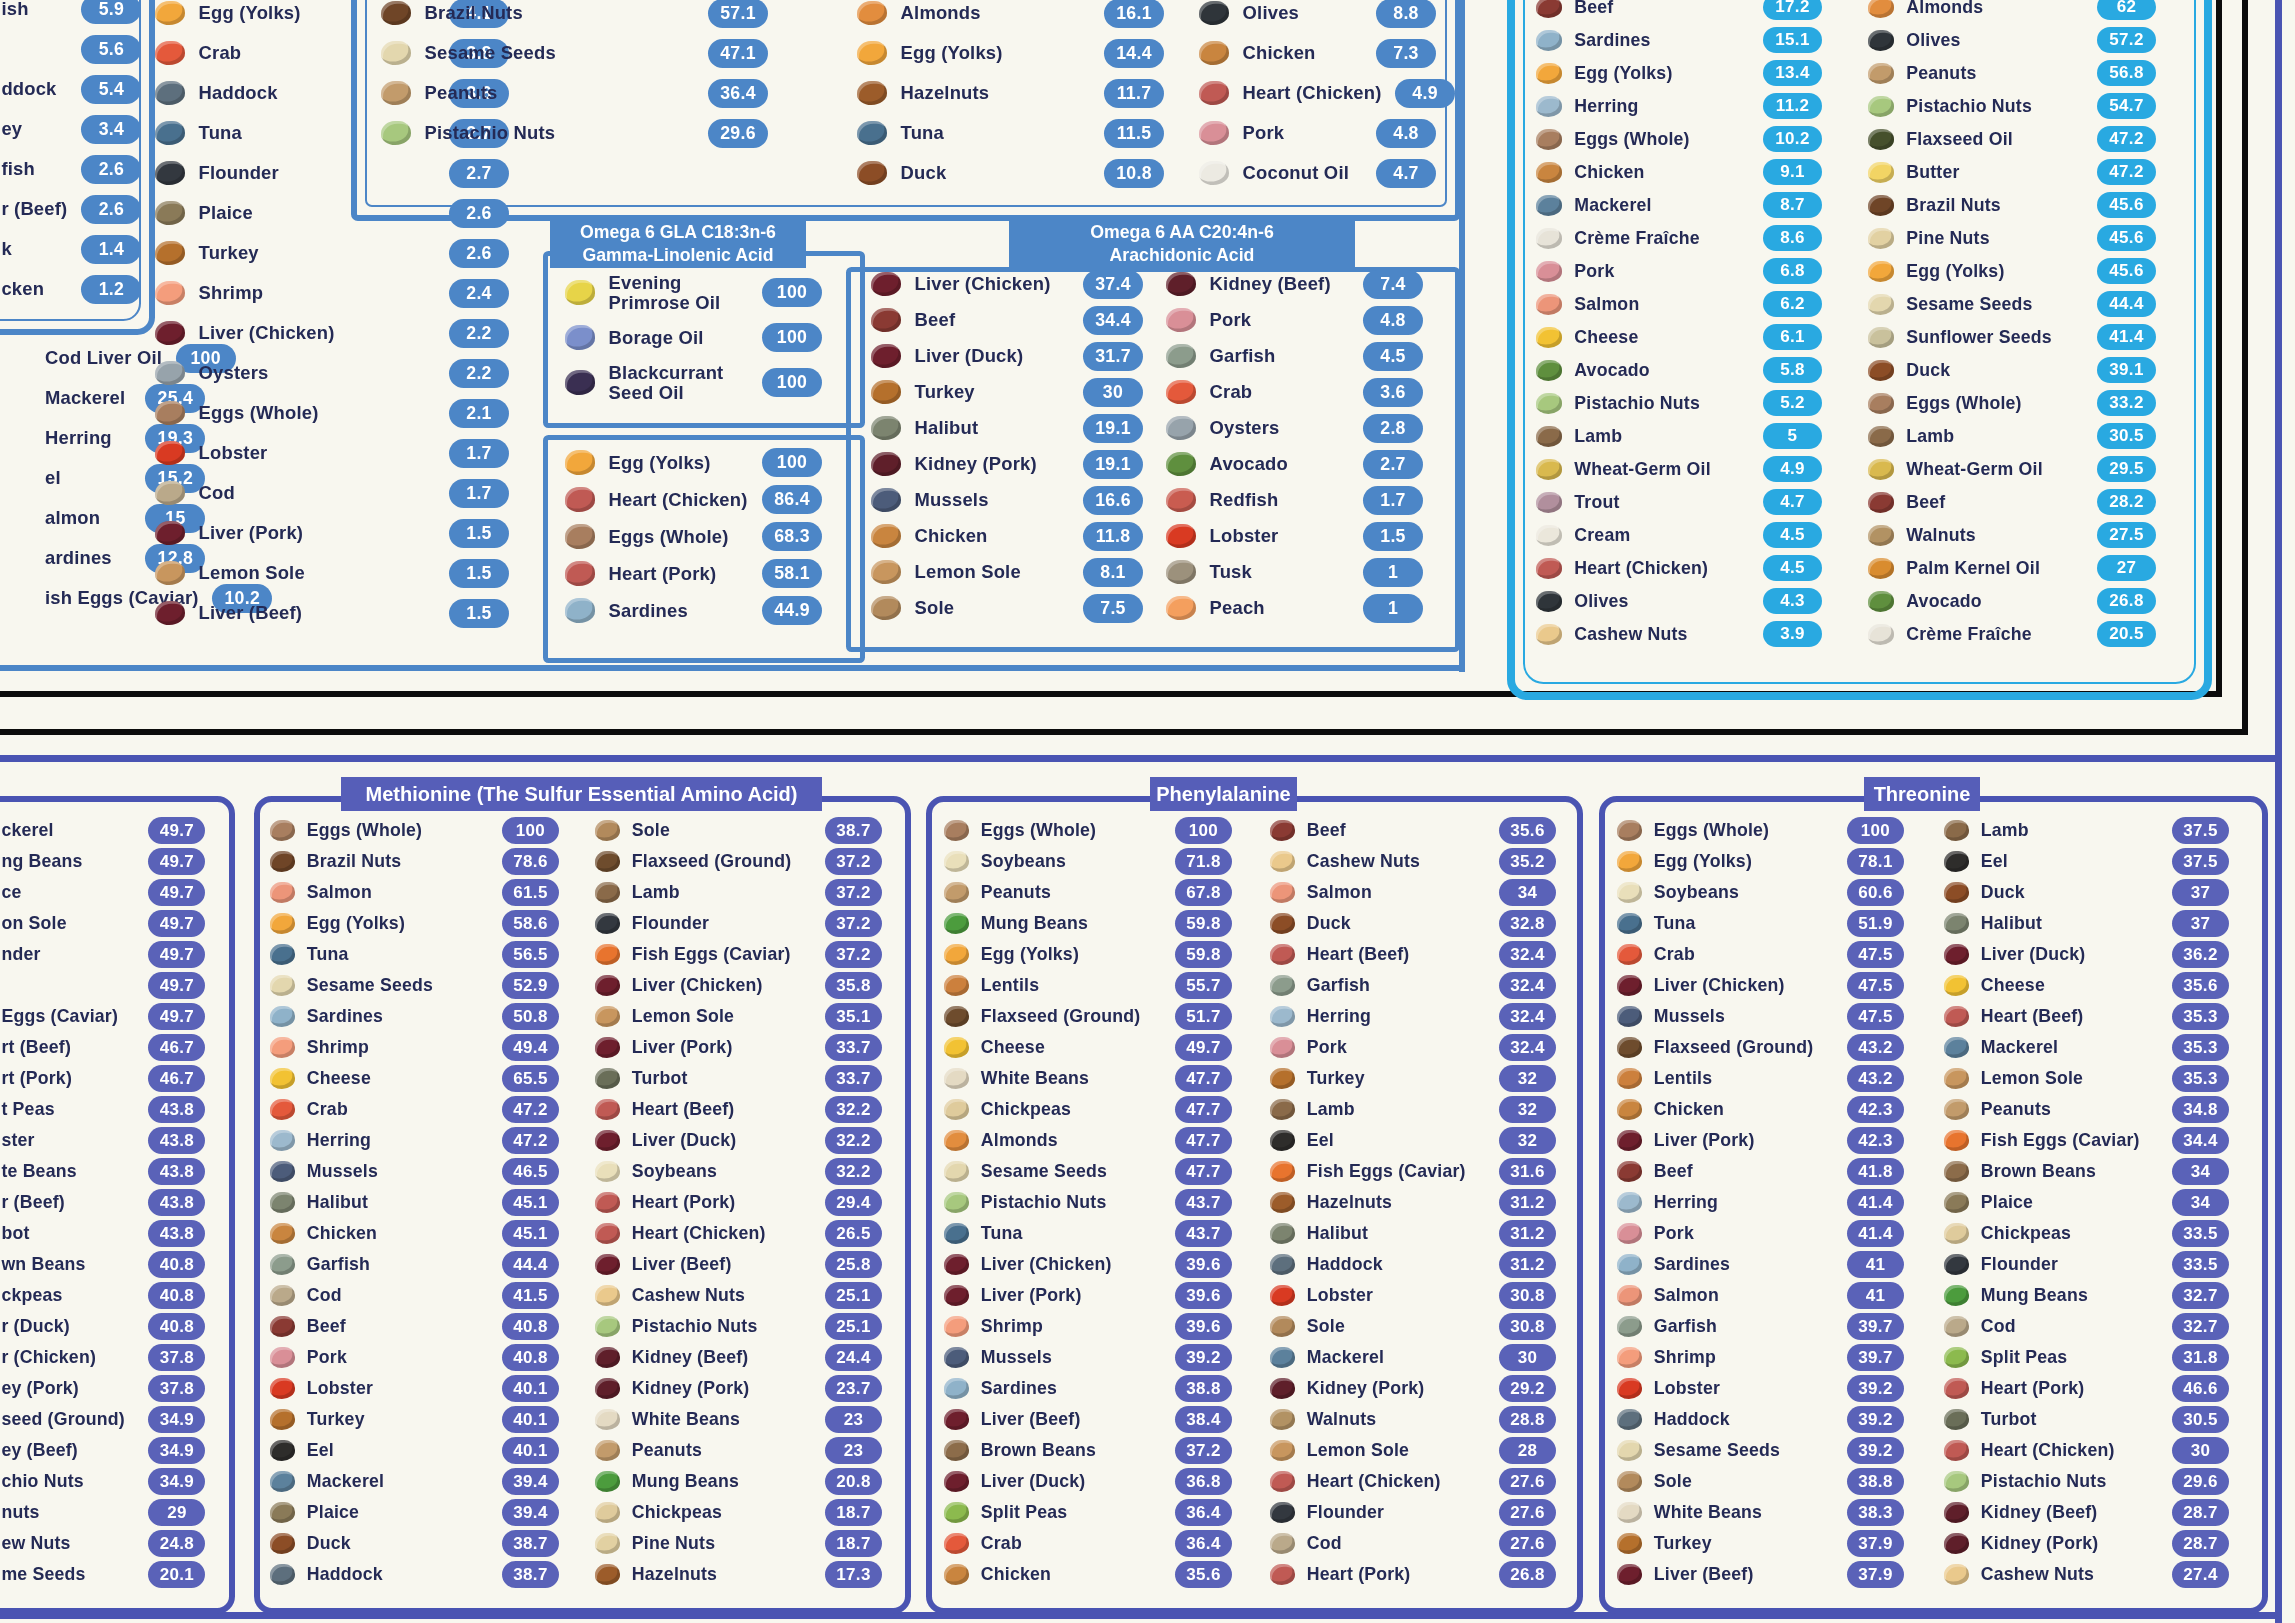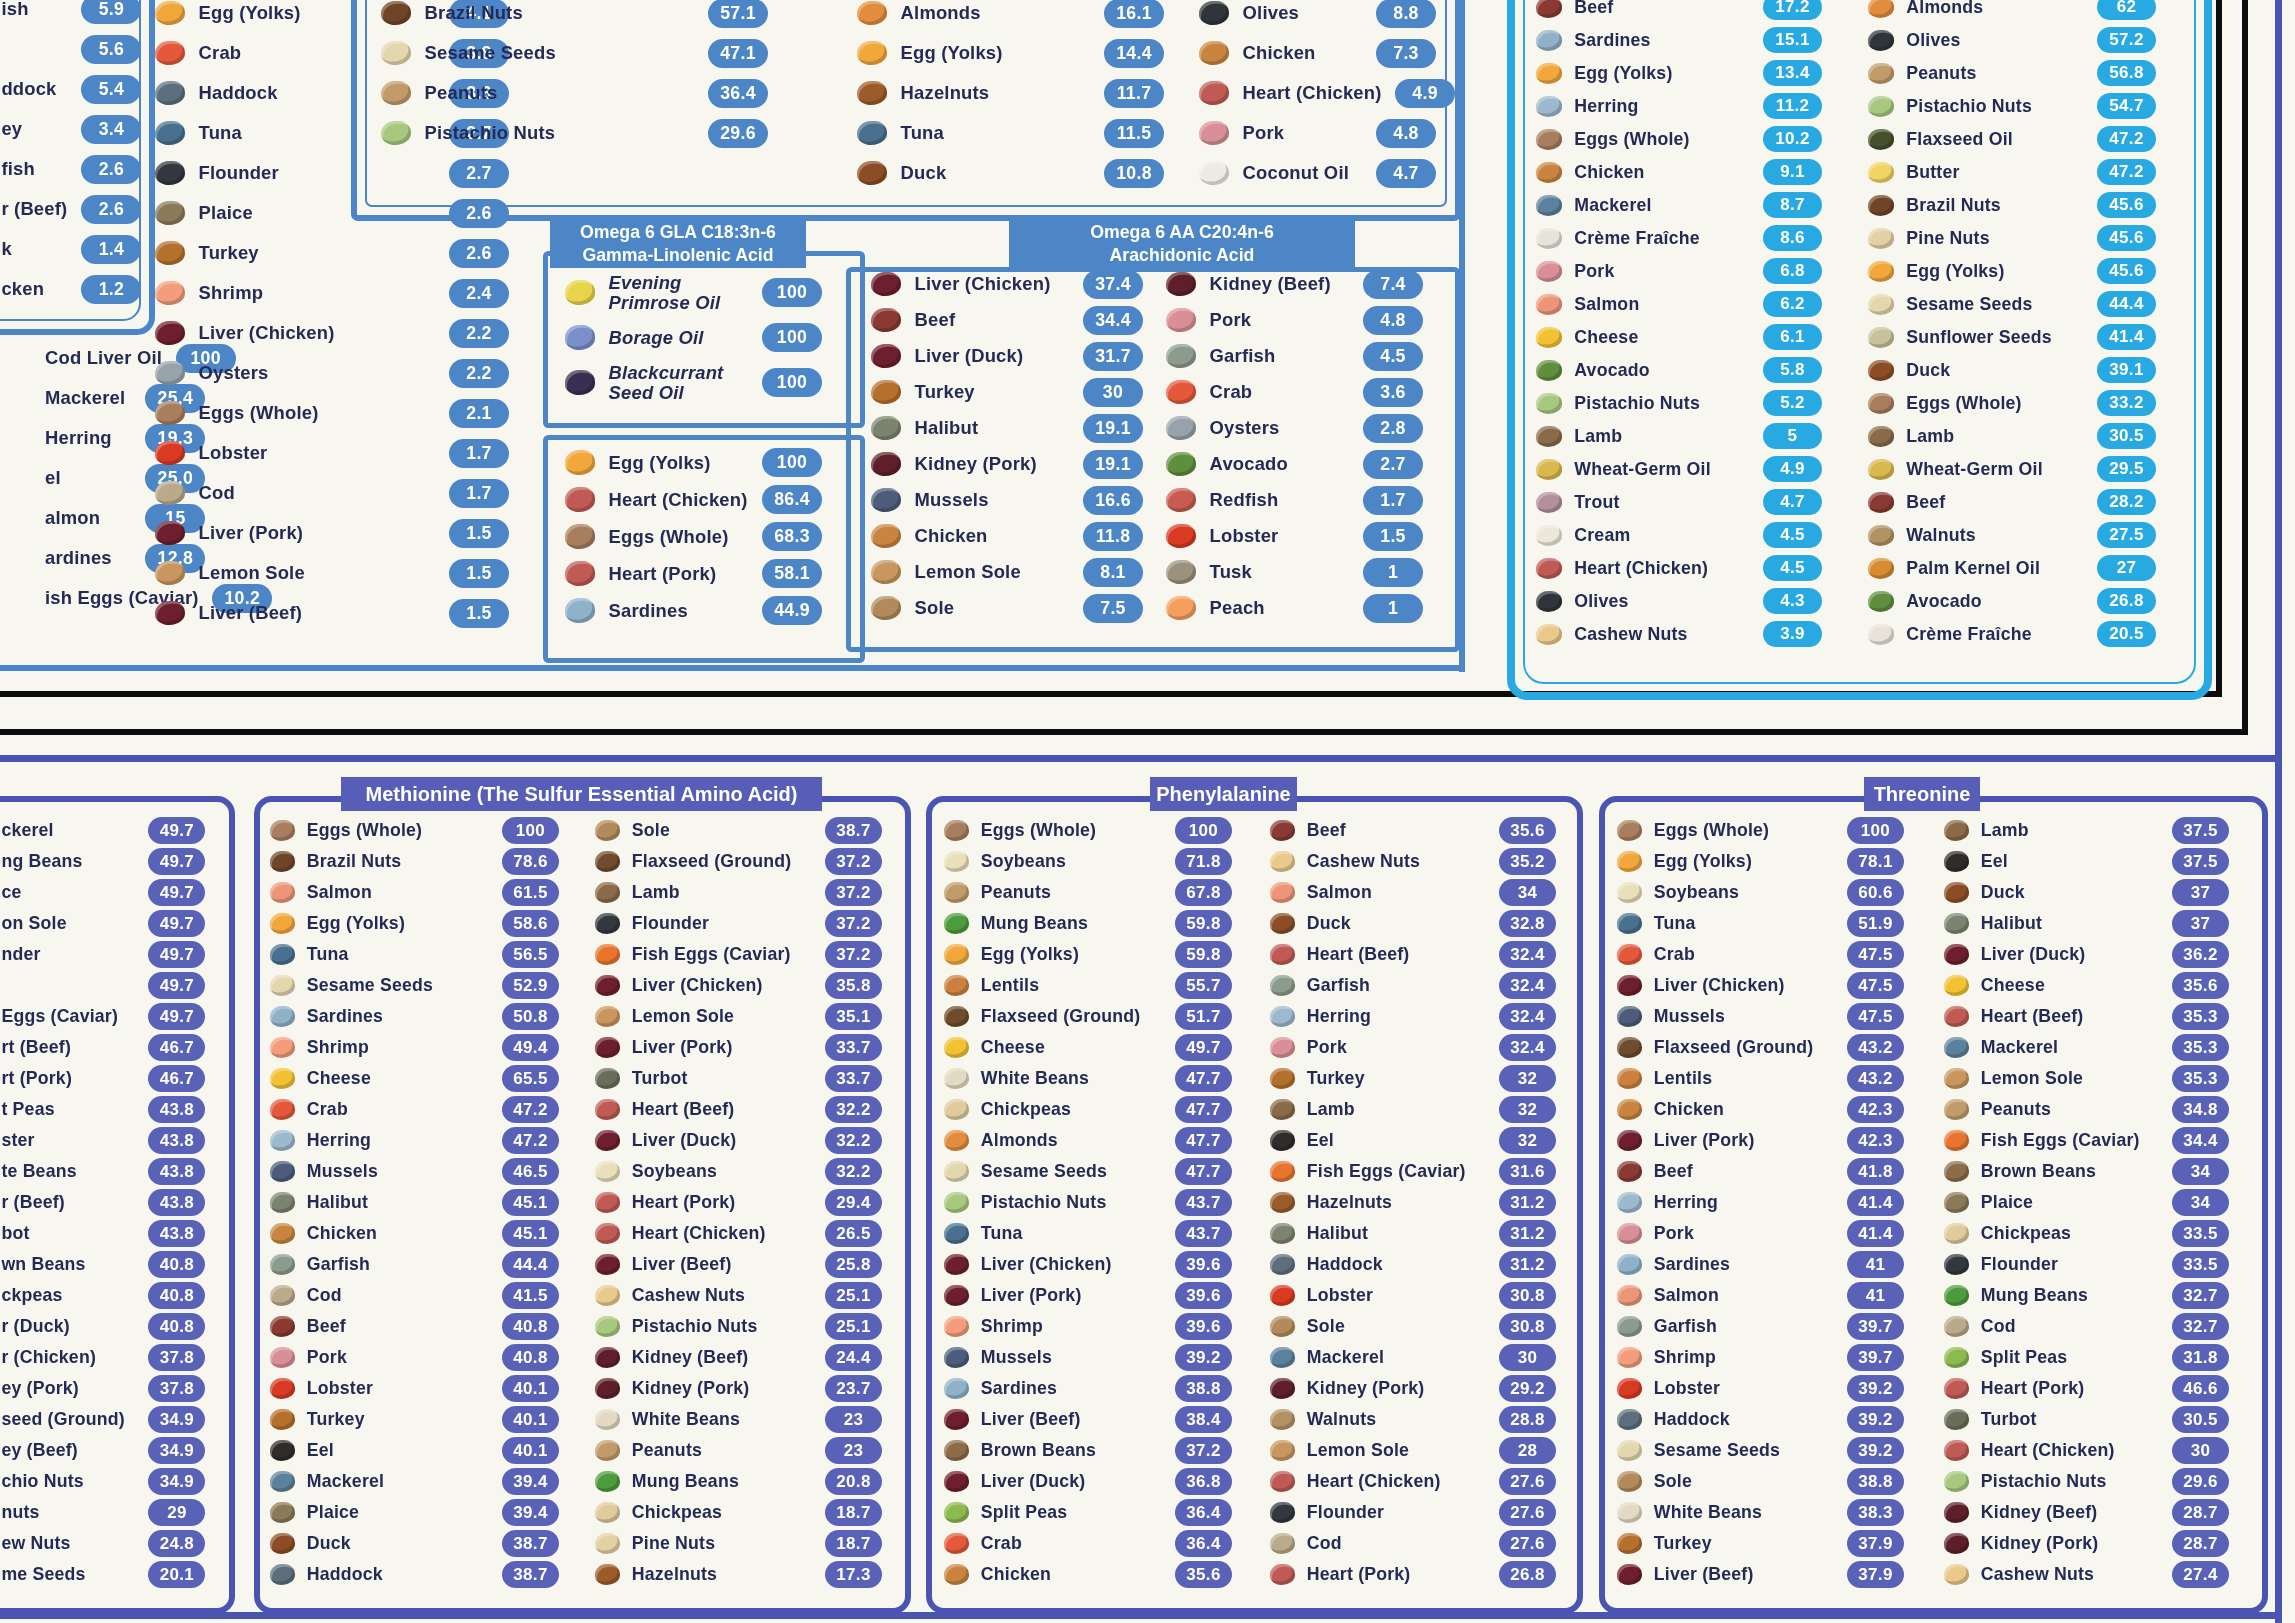--- a/index.html
+++ b/index.html
@@ -31,21 +31,21 @@
         border-radius:680px;letter-spacing:0.3px;}
   
   .top .row{height:40px;gap:13.6px;}
   .top .icon{width:30px;height:24.5px;}
   .top .label{font-size:18.4px;}
   .top .pill{width:60px;height:29px;font-size:17.7px;background:#4c86c7;}
   .rh58 .row{height:40px;}
   .rh66 .row{height:45px;}
   .rh54 .row{height:37px;}
   .rh53 .row{height:36px;}
-  .wrap .label{white-space:normal;max-width:172px;line-height:1.05;font-style:italic;}
+  .wrap .label{white-space:normal;max-width:172px;line-height:1.05;}
   .cy .row{height:33px;gap:12.3px;}
   .cy .icon{width:26px;height:21px;}
   .cy .label{font-size:17.7px;}
   .cy .pill{width:59px;height:26px;font-size:17px;background:#29a9e1;}
   .bt .row{height:31px;gap:12.3px;}
   .bt .icon{width:24.5px;height:20.4px;}
   .bt .label{font-size:17.7px;}
   .bt .pill{width:57px;height:27px;font-size:17px;background:#5a62b8;}
 </style>
 </head>
@@ -143,21 +143,21 @@
 
     <div class="row">
       <span class="icon" style="visibility: hidden;"></span>
       <span class="label">Herring</span>
       <span class="pill">19.3</span>
     </div>
 
     <div class="row">
       <span class="icon" style="visibility: hidden;"></span>
       <span class="label">el</span>
-      <span class="pill">25.0</span>
+      <span class="pill">15.2</span>
     </div>
 
     <div class="row">
       <span class="icon" style="visibility: hidden;"></span>
       <span class="label">almon</span>
       <span class="pill">15</span>
     </div>
 
     <div class="row">
       <span class="icon" style="visibility: hidden;"></span>

